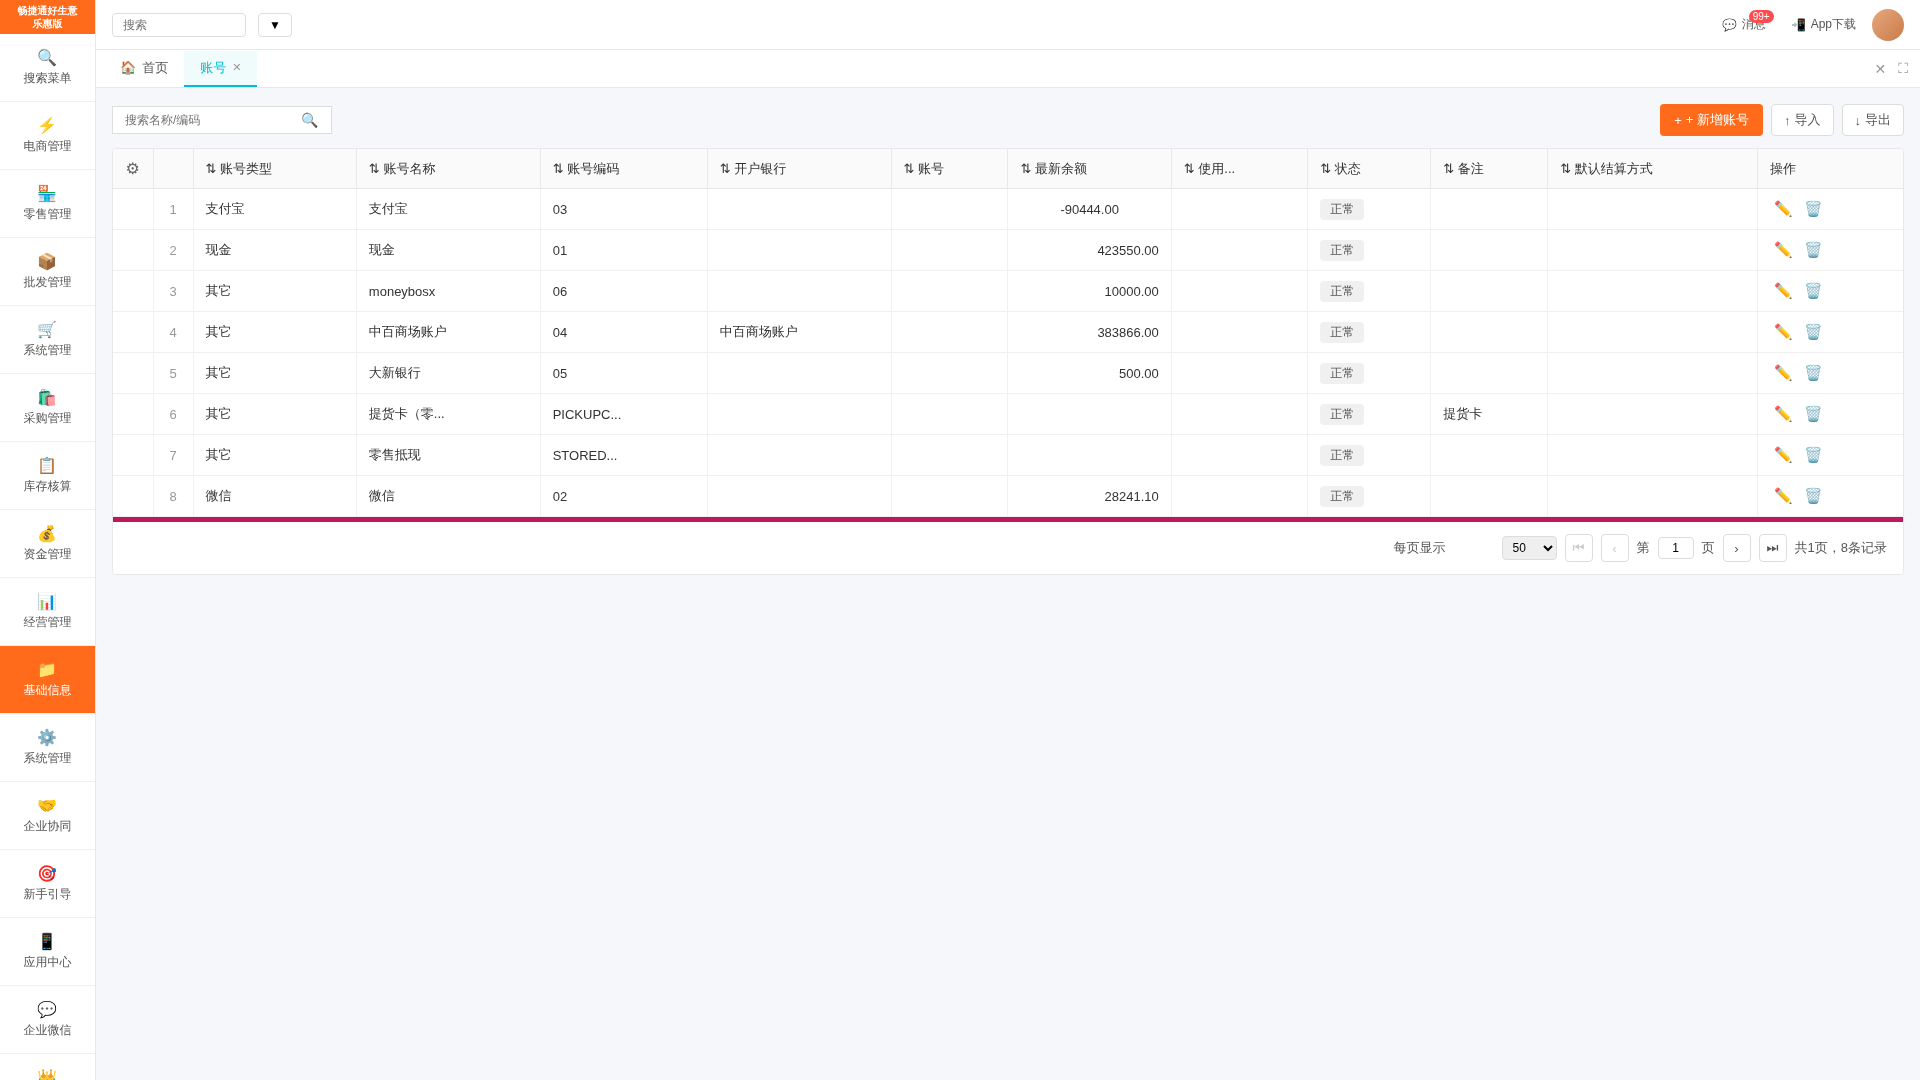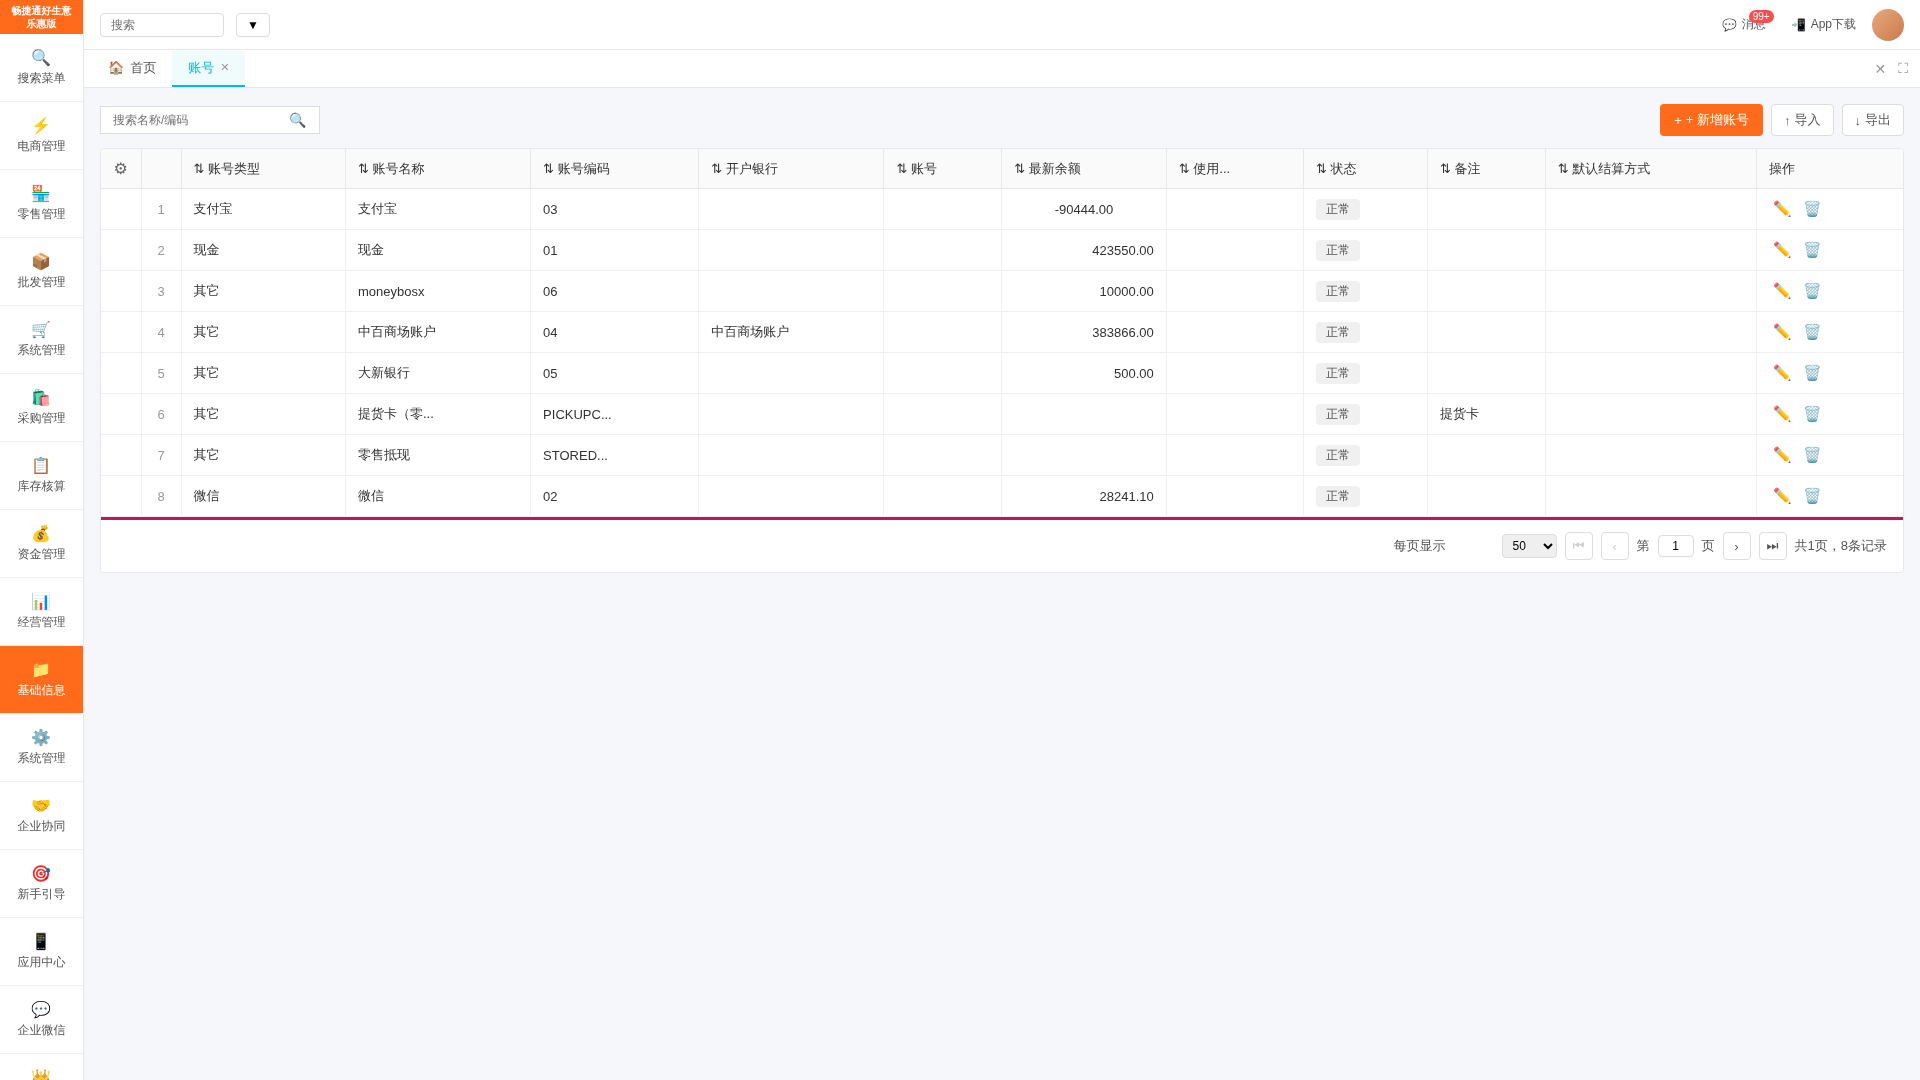--- a/index.html
+++ b/index.html
@@ -1,20 +1,20 @@
 <!DOCTYPE html>
 <html><head>
   <meta charset="utf-8">
   <style>
     * { box-sizing: border-box; margin: 0; padding: 0; }
     body { font-family: 'Microsoft YaHei', Arial, sans-serif; font-size: 13px; background: #f0f2f5; display: flex; height: 1080px; width: 1920px; overflow: hidden; }
 
     
     .sidebar {
-      width: 84px;
+      width: 96px;
       background: #fff;
       display: flex;
       flex-direction: column;
       border-right: 1px solid #e8e8e8;
       flex-shrink: 0;
     }
     .sidebar-logo {
       background: #ff6b1a;
       height: 50px;
       display: flex;
@@ -54,21 +54,21 @@
       padding: 0 16px;
       border-bottom: 1px solid #e8e8e8;
       justify-content: space-between;
     }
     .top-bar-left { display: flex; align-items: center; gap: 12px; }
     .search-input-top {
       border: 1px solid #ddd;
       border-radius: 4px;
       padding: 4px 10px;
       font-size: 12px;
-      width: 124px;
+      width: 134px;
       outline: none;
     }
     .dropdown-btn {
       border: 1px solid #ddd;
       border-radius: 4px;
       padding: 4px 10px;
       background: #fff;
       cursor: pointer;
       font-size: 12px;
     }
@@ -229,21 +229,21 @@
     }
     .settings-icon-col { color: #666; font-size: 16px; }
 
     
     .pagination {
       display: flex;
       align-items: center;
       justify-content: flex-end;
       padding: 12px 16px;
       background: #fff;
-      border-top: 3px solid #be185d;
+      border-top: 5px solid #be185d;
       gap: 8px;
       font-size: 13px;
       color: #555;
     }
     .page-size-select {
       border: 1px solid #ddd;
       border-radius: 4px;
       padding: 3px 6px;
       font-size: 12px;
       margin-left: 48px;

